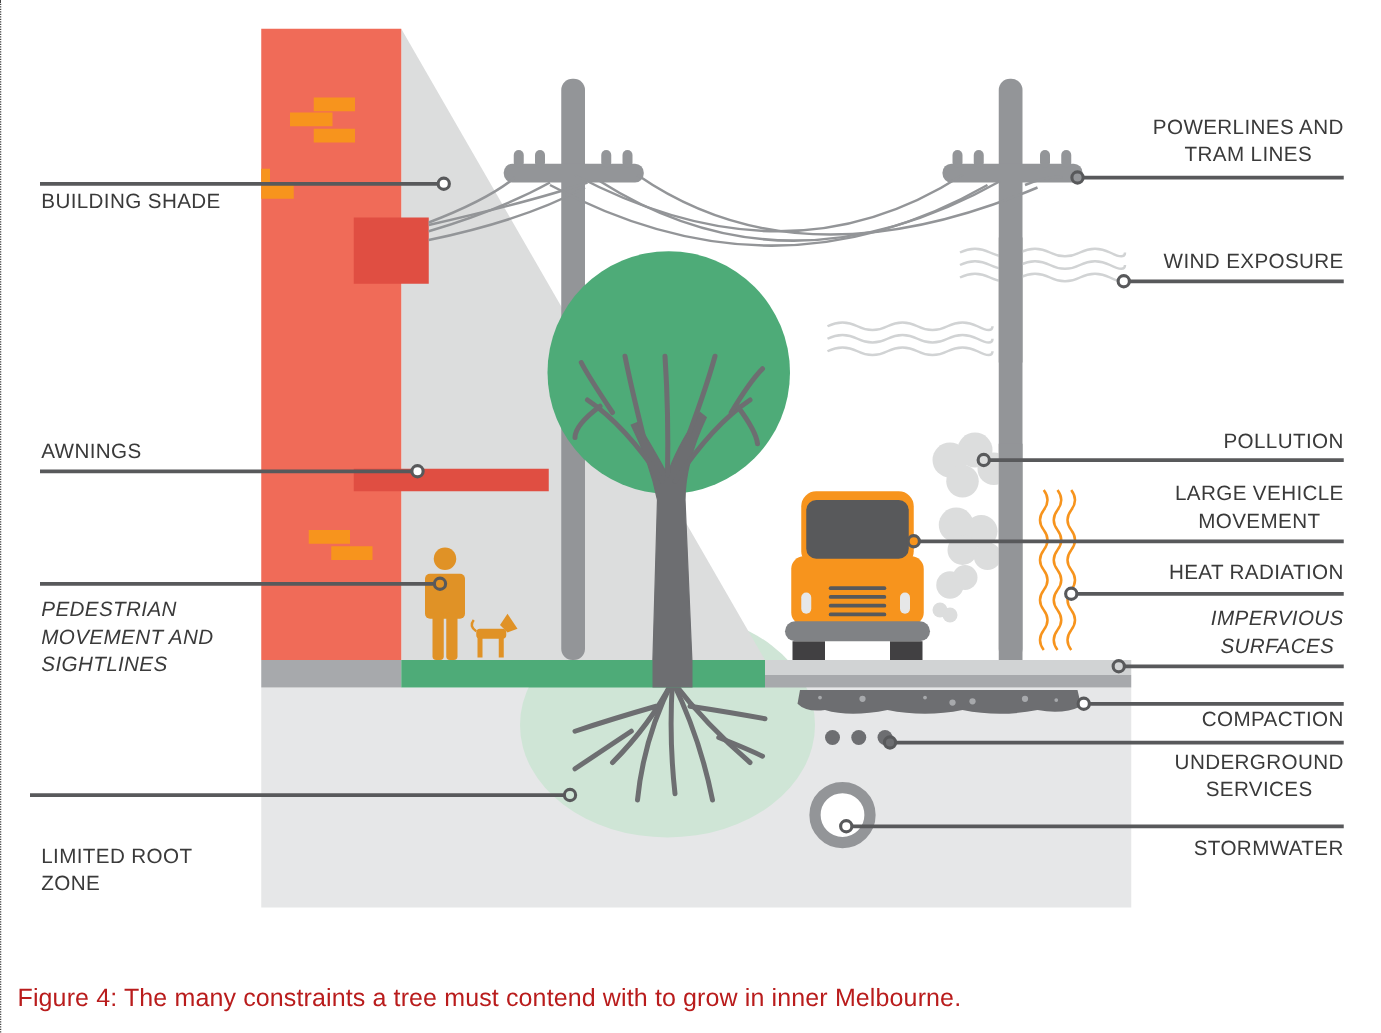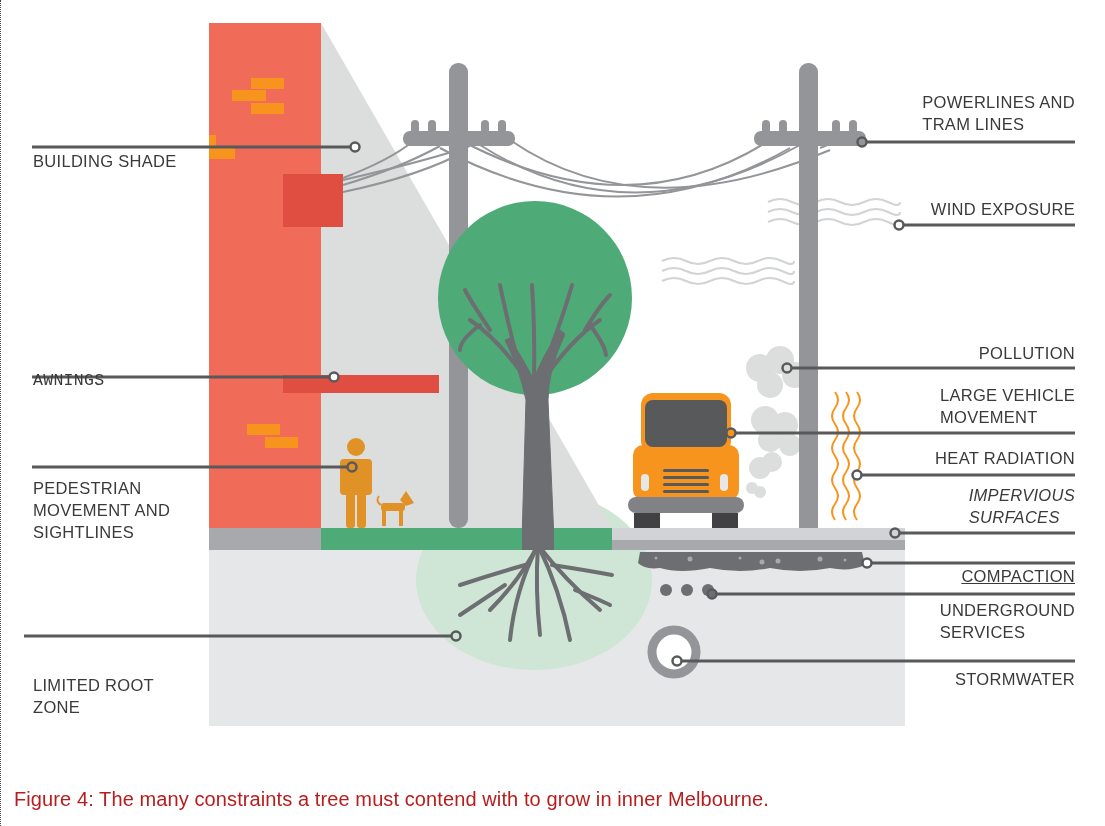--- a/index.html
+++ b/index.html
@@ -4,21 +4,21 @@
 <style>
   html, body { margin: 0; padding: 0; background: #ffffff; }
   body { width: 1105px; height: 826px; position: relative; overflow: hidden;
          font-family: "Liberation Sans", "DejaVu Sans", sans-serif; }
   .left-border { position: absolute; left: 0; top: 0; width: 0; height: 826px;
                  border-left: 1px dotted #444; }
   svg.scene { position: absolute; left: 0; top: 0; }
   .label { position: absolute; font-size: 16.5px; color: #3a3a3a; letter-spacing: 0.3px;
            line-height: 22px; text-transform: uppercase; }
   .label.left { text-align: left; }
-  .label.right { text-align: left; margin-left: 16px; }
+  .label.right { text-align: center; margin-left: 16px; }
   .caption { position: absolute; left: 14px; top: 788px; font-size: 20px; color: #b91c1c;
              letter-spacing: 0.1px; }
 </style>
 </head>
 <body>
 
 <div class="left-border"></div>
 
 <svg class="scene" width="1105" height="826" viewBox="0 0 1105 826">
 
@@ -219,22 +219,22 @@
     <circle cx="731" cy="433" r="4.5" fill="#f7941d"></circle>
     <circle cx="857" cy="475" r="4.5"></circle>
     <circle cx="895" cy="533" r="4.5" fill="#d1d3d4"></circle>
     <circle cx="867" cy="563" r="4.5"></circle>
     <circle cx="712" cy="594" r="4.5" fill="#6d6e71"></circle>
     <circle cx="677" cy="661" r="4.5"></circle>
   </g>
 </svg>
 
 <div class="label left" style="left:33px; top:118px;margin-top:32px;">BUILDING SHADE</div>
-<div class="label left" style="left:33px; top:370px;font-family:Liberation Mono, monospace;">AWNINGS</div>
-<div class="label left" style="left:33px; top:477px;">
+<div class="label left" style="left:33px; top:350px;">AWNINGS</div>
+<div class="label left" style="left:33px; top:477px;font-style:italic;">
   <div>PEDESTRIAN</div>
   <div>MOVEMENT AND</div>
   <div>SIGHTLINES</div>
 </div>
 <div class="label left" style="left:33px; top:646px;margin-top:28px;">
   <div>LIMITED ROOT</div>
   <div>ZONE</div>
 </div>
 
 <div class="label right" style="right:30px; top:91px;">
@@ -245,20 +245,20 @@
 <div class="label right" style="right:30px; top:342px;">POLLUTION</div>
 <div class="label right" style="right:30px; top:384px;">
   <div>LARGE VEHICLE</div>
   <div>MOVEMENT</div>
 </div>
 <div class="label right" style="right:30px; top:447px;">HEAT RADIATION</div>
 <div class="label right" style="right:30px; top:484px;font-style:italic;">
   <div>IMPERVIOUS</div>
   <div>SURFACES</div>
 </div>
-<div class="label right" style="right:30px; top:565px;text-decoration:underline;">COMPACTION</div>
+<div class="label right" style="right:30px; top:565px;">COMPACTION</div>
 <div class="label right" style="right:30px; top:599px;">
   <div>UNDERGROUND</div>
   <div>SERVICES</div>
 </div>
 <div class="label right" style="right:30px; top:668px;">STORMWATER</div>
 
 <div class="caption">Figure 4: The many constraints a tree must contend with to grow in inner Melbourne.</div>
 
 </body></html>

